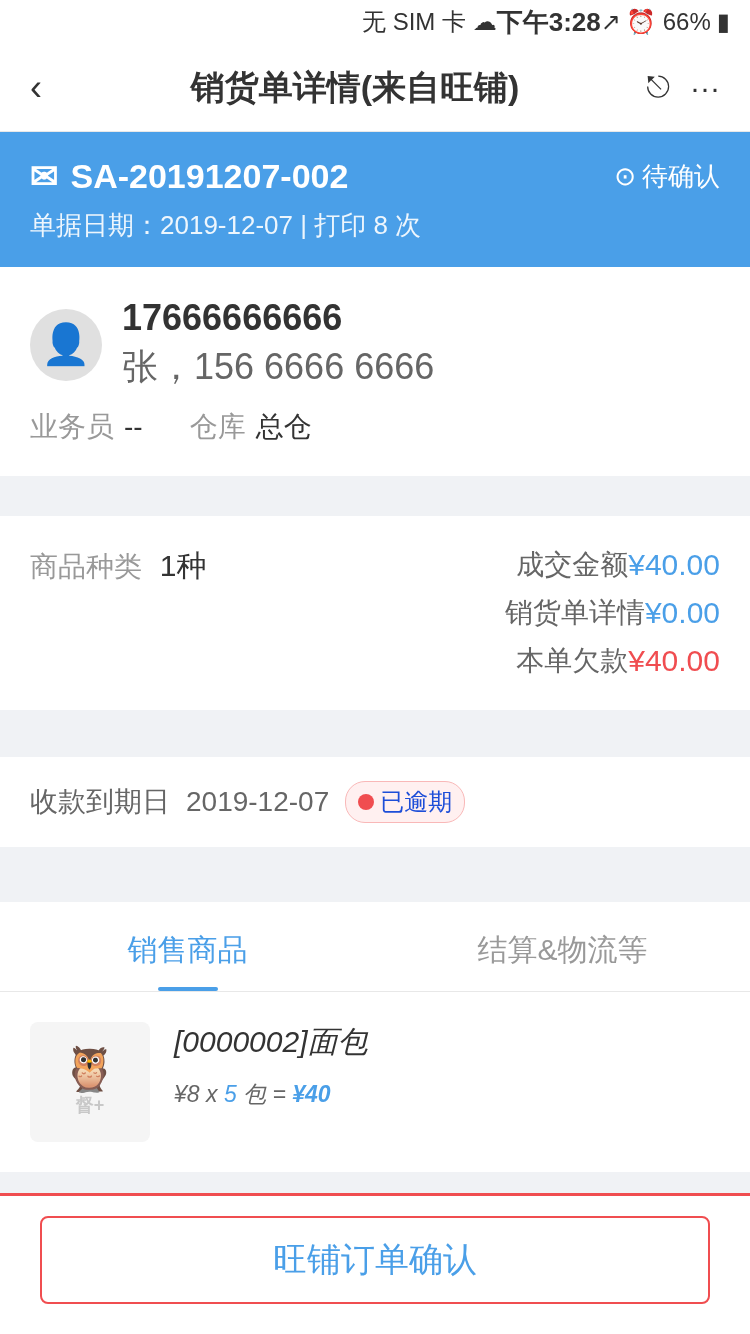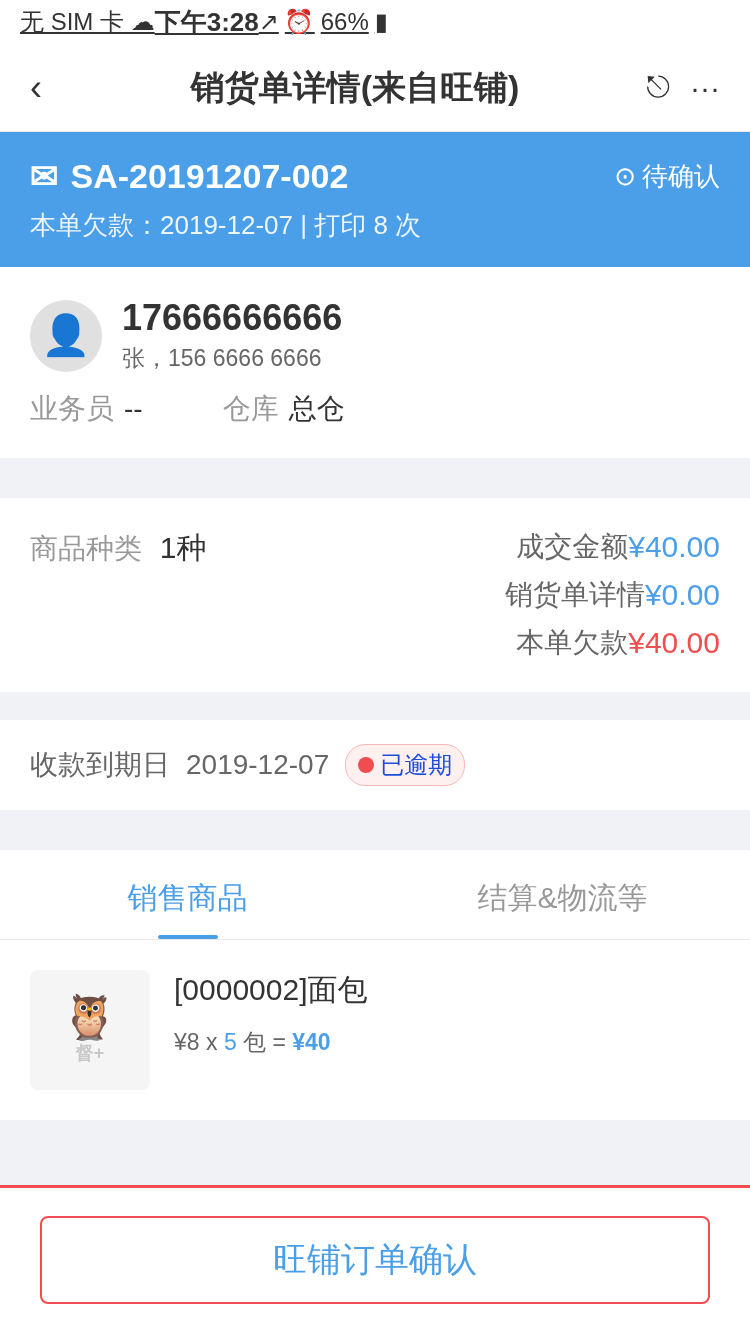--- a/index.html
+++ b/index.html
@@ -13,25 +13,24 @@
       color: #333;
     }
 
     
     .status-bar {
       width: 750px;
       height: 44px;
       background: #fff;
       display: flex;
       align-items: center;
-      justify-content: flex-start;
+      justify-content: flex-end;
       padding: 8px 20px;
       font-size: 24px;
       font-weight: 500;
-      text-decoration: underline;
     }
     .status-left { display: flex; align-items: center; gap: 8px; }
     .status-center { font-size: 26px; font-weight: 600; }
     .status-right { display: flex; align-items: center; gap: 6px; font-size: 24px; }
 
     
     .nav-bar {
       width: 750px;
       height: 88px;
       background: #fff;
@@ -128,41 +127,41 @@
       font-size: 40px;
       color: #888;
       flex-shrink: 0;
     }
     .customer-phone {
       font-size: 36px;
       font-weight: 600;
       color: #333;
     }
     .customer-name {
-      font-size: 23px;
+      font-size: 36px;
       color: #666;
       margin-top: 4px;
     }
     .customer-meta {
       display: flex;
       align-items: center;
       font-size: 28px;
       color: #666;
-      gap: 80px;
+      gap: 47px;
       margin-top: 8px;
     }
     .meta-item { display: flex; align-items: center; gap: 10px; }
     .meta-label { color: #999; }
     .meta-value { color: #333; }
 
     
     .summary-section {
       background: #fff;
       padding: 30px;
-      margin-bottom: 8px;
+      margin-bottom: 27px;
       display: flex;
       justify-content: space-between;
       align-items: flex-start;
     }
     .summary-left { font-size: 28px; color: #666; }
     .summary-left-label { color: #999; }
     .summary-left-value { color: #333; font-size: 30px; margin-left: 10px; }
     .summary-right { text-align: right; font-size: 28px; }
     .summary-row { display: flex; justify-content: flex-end; align-items: center; margin-bottom: 10px; }
     .summary-row:last-child { margin-bottom: 0; }
@@ -201,20 +200,21 @@
     }
 
     
     .tabs-section {
       background: #fff;
       border-bottom: 1px solid #e8e8e8;
     }
     .tabs-row {
       display: flex;
       align-items: center;
+      margin-top: 15px;
     }
     .tab-item {
       flex: 1;
       text-align: center;
       padding: 28px 0 20px;
       font-size: 30px;
       cursor: pointer;
       position: relative;
     }
     .tab-item.active {
@@ -262,42 +262,42 @@
     .owl-icon {
       font-size: 44px;
       color: #c8c8c8;
       line-height: 1;
     }
     .plus-text {
       font-size: 18px;
       color: #c8c8c8;
       font-weight: 600;
     }
-    .product-info { flex: 1; }
+    .product-info { flex: 1; font-style: italic; }
     .product-name {
       font-size: 30px;
       color: #333;
       margin-bottom: 16px;
       font-weight: 500;
     }
     .product-calc {
       font-size: 23px;
       color: #666;
     }
     .product-calc .qty { color: #4a9fe8; }
     .product-calc .total { color: #4a9fe8; font-weight: 600; }
 
     
     .confirm-btn-wrap {
       position: fixed;
       bottom: 0;
       left: 0;
       width: 750px;
       background: #fff;
-      padding: 28px 40px 30px;
+      padding: 20px 40px 30px;
       border-top: 3px solid #f04d50;
     }
     .confirm-btn {
       width: 100%;
       height: 88px;
       border: 2px solid #f04d50;
       border-radius: 8px;
       background: #fff;
       color: #4a9fe8;
       font-size: 34px;
@@ -345,21 +345,21 @@
     <div class="order-id">
       <span>✉</span>
       <span>SA-20191207-002</span>
     </div>
     <div class="order-status">
       <span>⊙</span>
       <span>待确认</span>
     </div>
   </div>
   <div class="order-date">
-    <span>本单欠款：</span><span>2019-12-07</span><span> | </span><span>打印 8 次</span>
+    <span>单据日期：</span><span>2019-12-07</span><span> | </span><span>打印 8 次</span>
   </div>
 </div>
 
 <div class="customer-section">
   <div class="customer-row">
     <div class="customer-avatar">
       <span>👤</span>
     </div>
     <div>
       <div class="customer-phone">17666666666</div>

